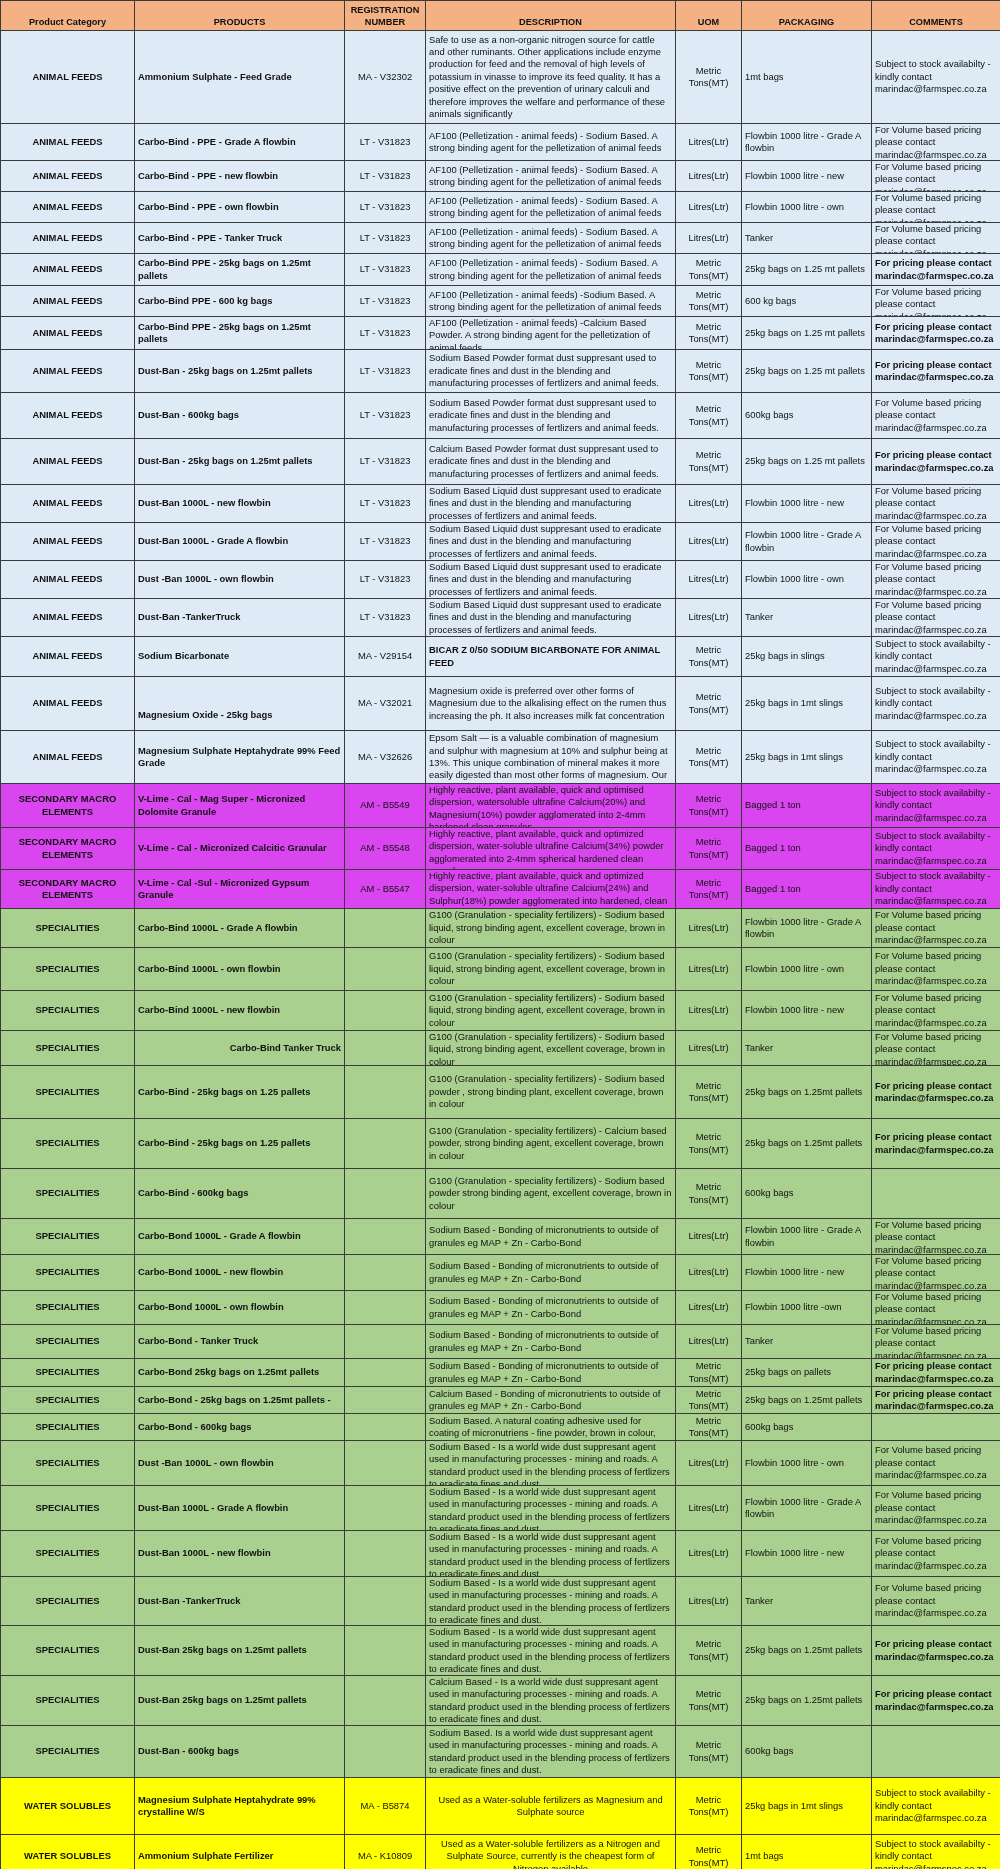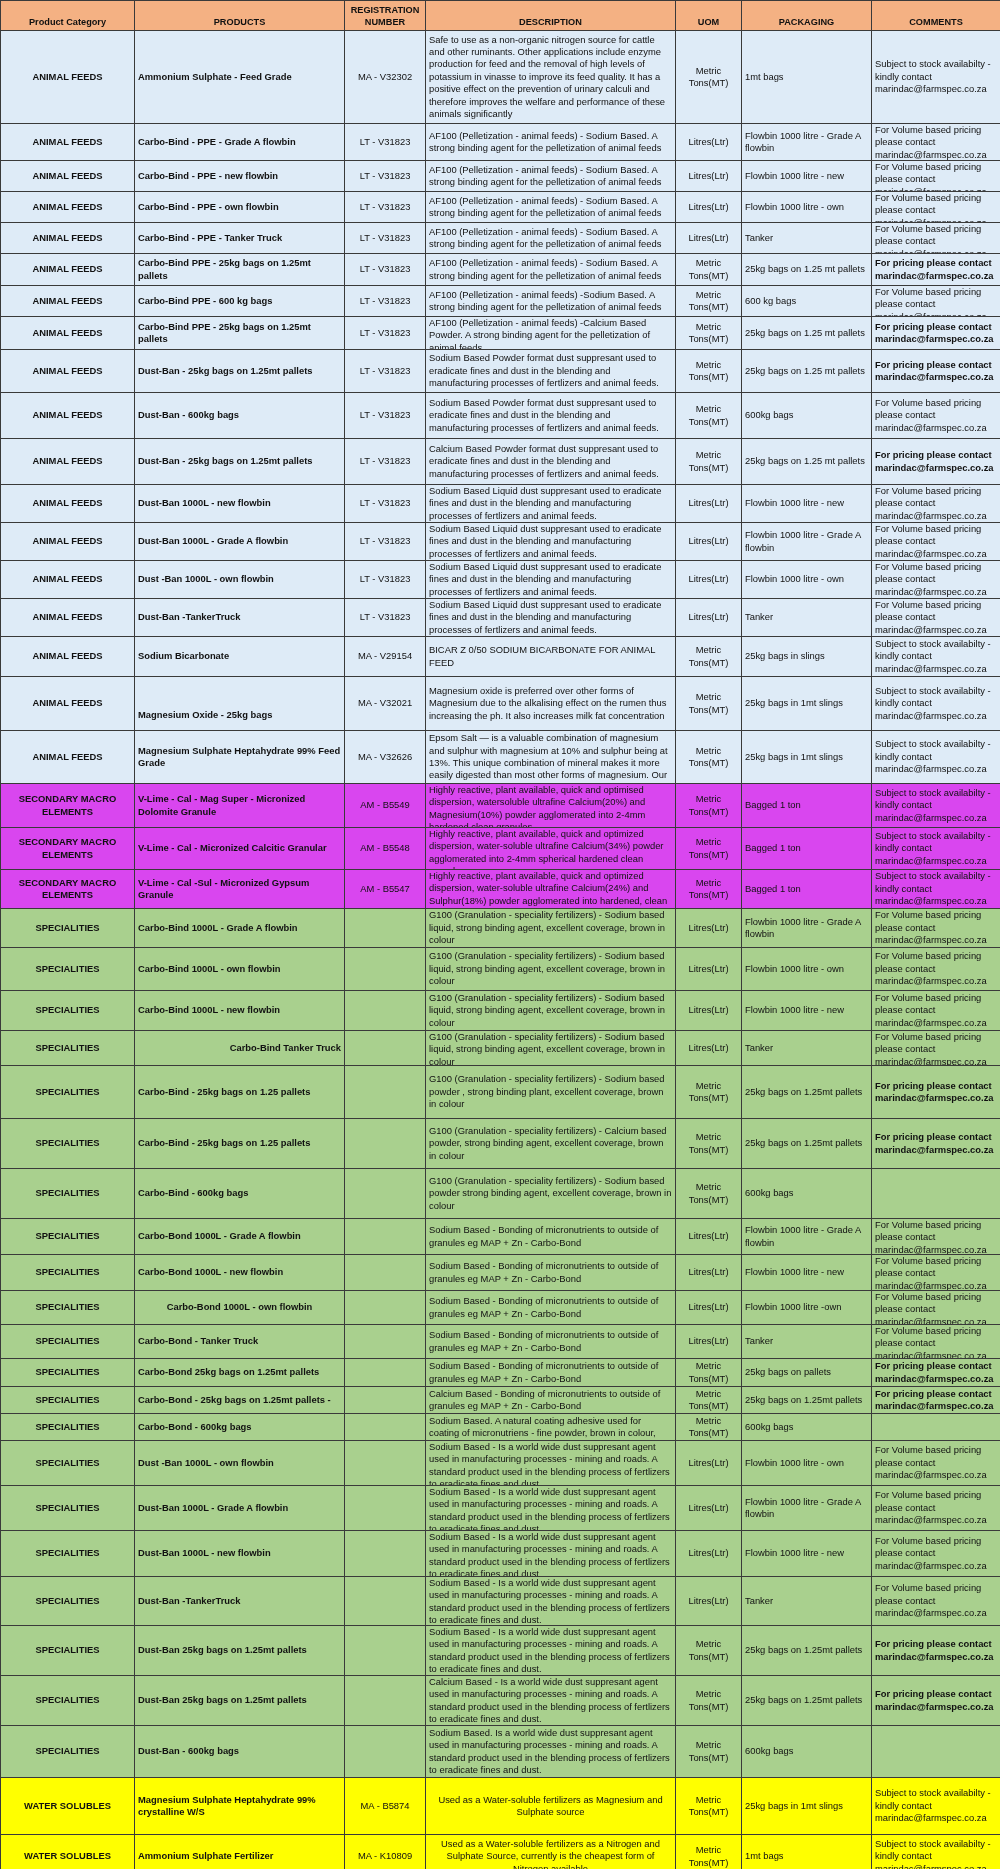--- a/index.html
+++ b/index.html
@@ -421,21 +421,21 @@
     <td class="cat">
           <div class="clip" style="max-height: 39px;">ANIMAL FEEDS</div>
         </td>
     <td class="prod">
           <div class="clip" style="max-height: 39px;">Sodium Bicarbonate</div>
         </td>
     <td class="reg">
           <div class="clip" style="max-height: 39px;">MA - V29154</div>
         </td>
     <td class="desc">
-          <div class="clip" style="max-height: 39px;">BICAR Z 0/50 SODIUM BICARBONATE FOR ANIMAL FEED</div>
+          <div class="clip" style="max-height: 39px; font-weight: bold;">BICAR Z 0/50 SODIUM BICARBONATE FOR ANIMAL FEED</div>
         </td>
     <td class="uom">
           <div class="clip" style="max-height: 39px;">Metric Tons(MT)</div>
         </td>
     <td class="pack">
           <div class="clip" style="max-height: 39px;">25kg bags in slings</div>
         </td>
     <td class="com">
           <div class="clip" style="max-height: 39px;">Subject to stock availabilty - kindly contact marindac@farmspec.co.za</div>
         </td>
@@ -760,21 +760,21 @@
         </td>
     <td class="com">
           <div class="clip" style="max-height: 35px;">For Volume based pricing please contact marindac@farmspec.co.za</div>
         </td>
   </tr>
       <tr class="g-spec" style="height: 34px;">
     <td class="cat">
           <div class="clip" style="max-height: 33px;">SPECIALITIES</div>
         </td>
     <td class="prod">
-          <div class="clip" style="max-height: 33px; text-align: center;">Carbo-Bond 1000L - own flowbin</div>
+          <div class="clip" style="max-height: 33px;">Carbo-Bond 1000L - own flowbin</div>
         </td>
     <td class="reg">
           <div class="clip" style="max-height: 33px;"></div>
         </td>
     <td class="desc">
           <div class="clip" style="max-height: 33px;">Sodium Based   -  Bonding of micronutrients to outside of granules eg MAP + Zn - Carbo-Bond</div>
         </td>
     <td class="uom">
           <div class="clip" style="max-height: 33px;">Litres(Ltr)</div>
         </td>

